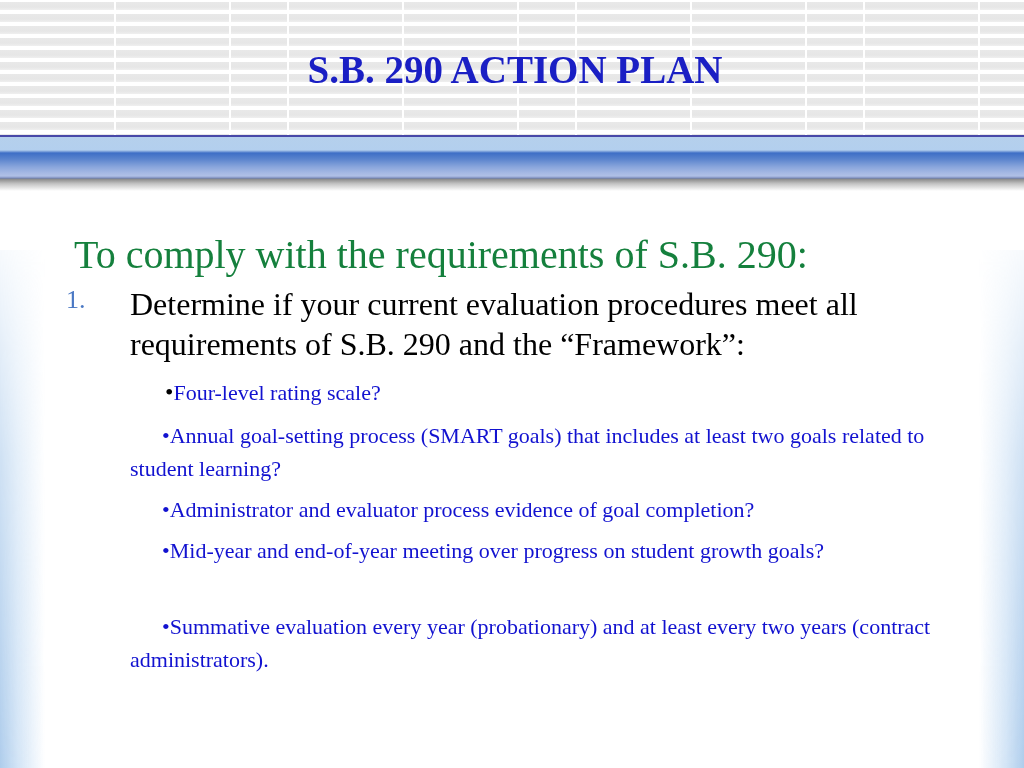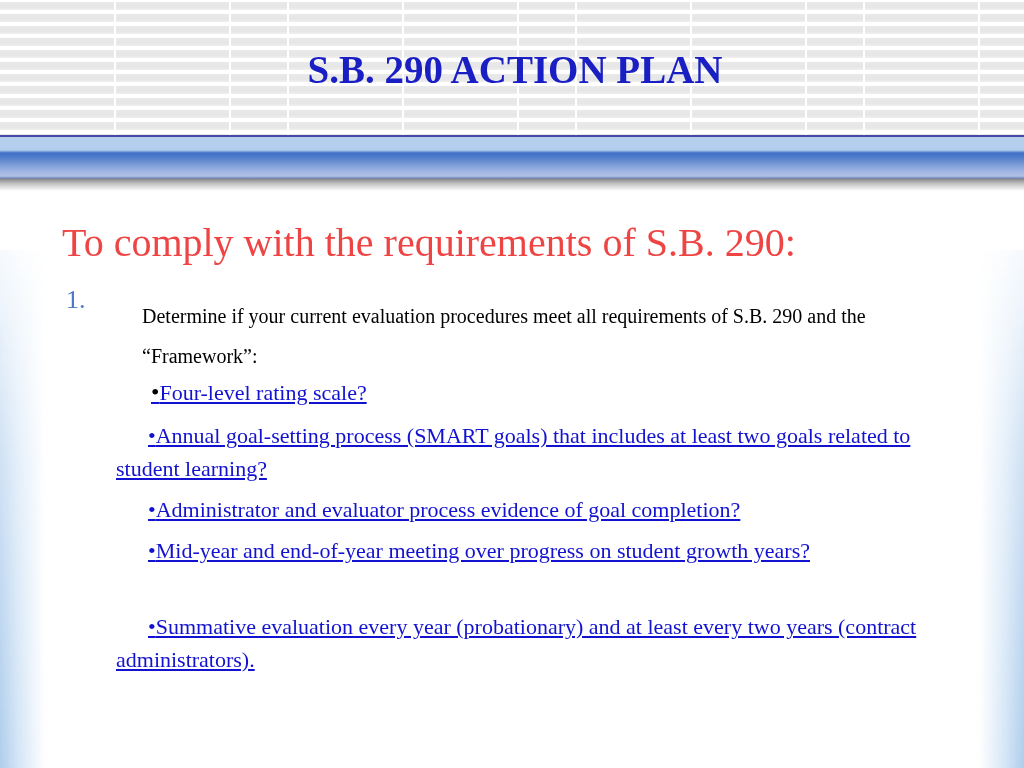--- a/index.html
+++ b/index.html
@@ -95,50 +95,49 @@
       font-size: 39px;
       line-height: 48px;
       color: #1a1fc4;
       margin: 0;
     }
     .intro {
       position: absolute;
       left: 62px; top: 219px;
       font-size: 40px;
       line-height: 48px;
-      color: #ef4444;
+      color: #15803d;
       white-space: nowrap;
-      margin: 0;
+      margin: 12px;
     }
     .num {
       position: absolute;
       left: 66px; top: 284px;
       font-size: 26px;
       line-height: 32px;
       color: #4a78c4;
     }
     .step-text {
       position: absolute;
       left: 130px; top: 284px;
       width: 800px;
-      font-size: 20px;
+      font-size: 32px;
       line-height: 40px;
       color: #000000;
-      margin: 12px;
+      margin: 0;
     }
     .sub {
       position: absolute;
-      left: 116px;
+      left: 130px;
       width: 830px;
       font-size: 22px;
       line-height: 33px;
       color: #1212d0;
       margin: 0;
       text-indent: 32px;
-      text-decoration: underline;
     }
     .sub .bullet {
       color: #1212d0;
     }
     .sub.first .bullet {
       color: #000000;
       font-size: 24px;
     }
   </style>
 </head>
@@ -167,15 +166,15 @@
 
 <span class="num">1.</span>
 <p class="step-text">Determine if your current evaluation procedures meet all requirements of S.B. 290 and the “Framework”:</p>
 
 <p class="sub first" style="top:376px;text-indent:35px"><span class="bullet">•</span><span>Four-level rating scale?</span></p>
 
 <p class="sub" style="top:419px"><span class="bullet">•</span><span>Annual goal-setting process (SMART goals) that includes at least two goals related to student learning?</span></p>
 
 <p class="sub" style="top:493px"><span class="bullet">•</span><span>Administrator and evaluator process evidence of goal completion?</span></p>
 
-<p class="sub" style="top:534px"><span class="bullet">•</span><span>Mid-year and end-of-year meeting over progress on student growth years?</span></p>
+<p class="sub" style="top:534px"><span class="bullet">•</span><span>Mid-year and end-of-year meeting over progress on student growth goals?</span></p>
 
 <p class="sub" style="top:610px"><span class="bullet">•</span><span>Summative evaluation every year (probationary) and at least every two years (contract administrators).</span></p>
 
 </body></html>

